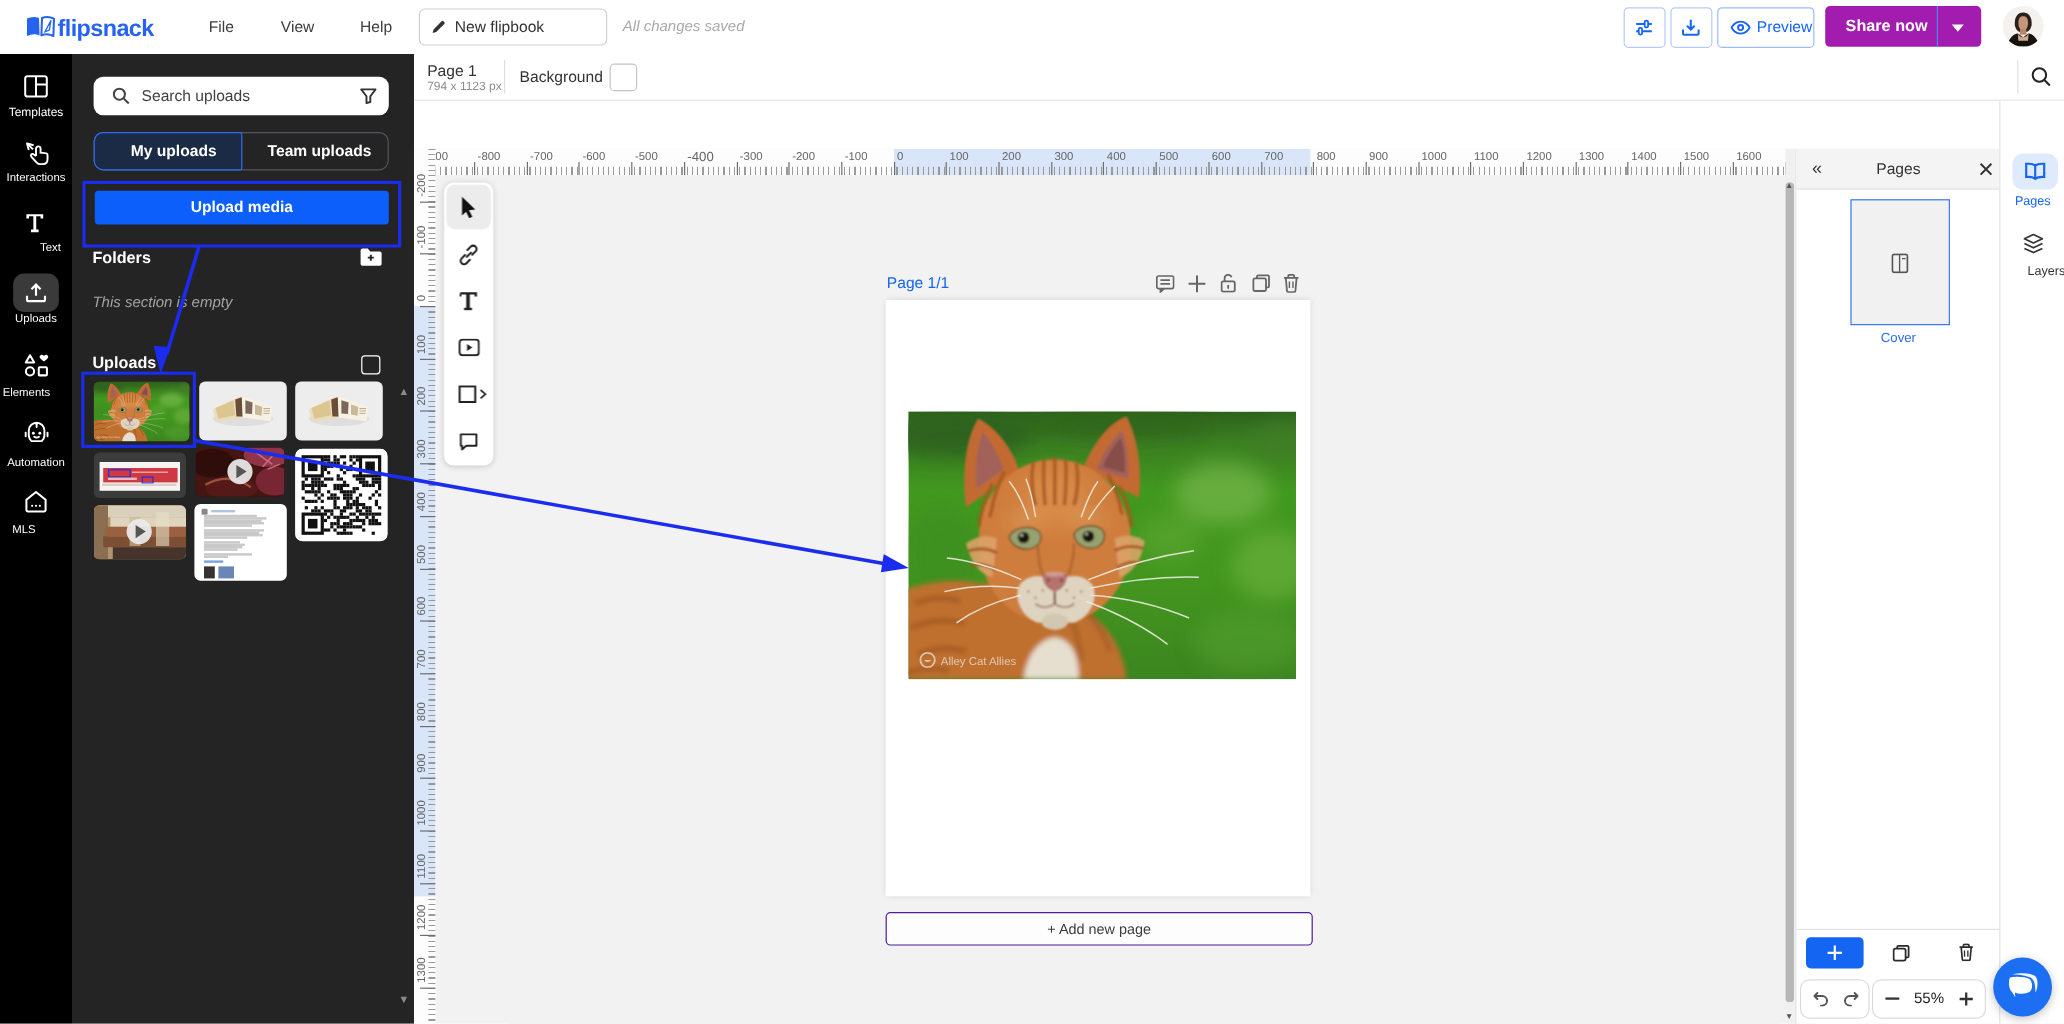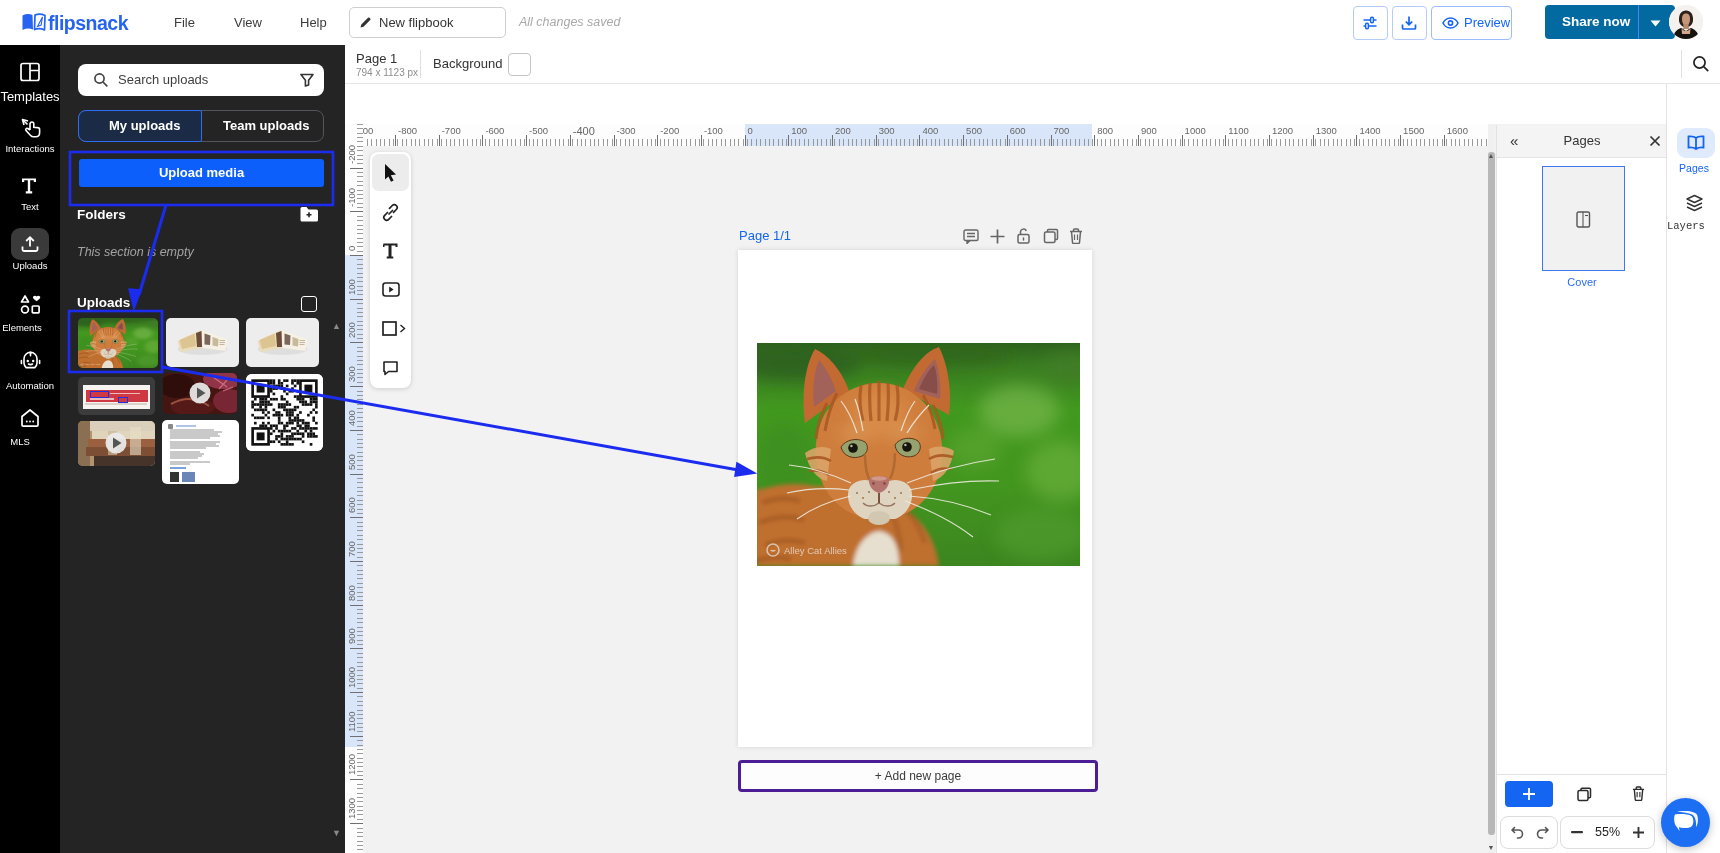--- a/index.html
+++ b/index.html
@@ -41,21 +41,21 @@
   <path d="M1.5 9.5 v3.5 a1 1 0 0 0 1 1 h11 a1 1 0 0 0 1-1 v-3.5"></path>
  </svg>
 </div>
 <div class="ab" style="left:1431px;top:6px;width:79px;height:32px;border:1px solid #9dbbf7;border-radius:4px;background:#fff;">
  <svg class="ab" style="left:10px;top:9px;" width="17" height="14" viewBox="0 0 17 14">
   <path d="M8.5 2 C4.5 2 1.8 5.2 1 7 c0.8 1.8 3.5 5 7.5 5 s6.7-3.2 7.5-5 C15.2 5.2 12.5 2 8.5 2 z" fill="none" stroke="#1565f3" stroke-width="1.6"></path>
   <circle cx="8.5" cy="7" r="2.1" fill="none" stroke="#1565f3" stroke-width="1.6"></circle>
  </svg>
  <span class="ab" style="left:32px;top:8px;font-size:13px;color:#1565f3;font-weight:500;">Preview</span>
 </div>
-<div class="ab" style="left:1521px;top:5px;width:130px;height:34px;border-radius:4px;background:#0369a1;margin-left:24px;">
+<div class="ab" style="left:1521px;top:5px;width:130px;height:34px;border-radius:4px;background:#a21caf;">
  <span class="ab" style="left:17px;top:9px;font-size:13.5px;color:#fff;font-weight:bold;">Share now</span>
  <div class="ab" style="left:93px;top:0;width:1px;height:34px;background:#4886f5;"></div>
  <svg class="ab" style="left:105px;top:15px;" width="11" height="7" viewBox="0 0 11 7">
         <path d="M0.5 0.5 L10.5 0.5 L5.5 6.5 Z" fill="#fff"></path>
       </svg>
 </div>
 <div class="ab" style="left:1669px;top:5px;width:34px;height:34px;border-radius:50%;overflow:hidden;background:#f4f1ee;">
  <svg width="34" height="34" viewBox="0 0 34 34">
   <rect width="34" height="34" fill="#f4f1ee"></rect>
   <path d="M10 16 C9.5 9 12.5 5.5 17 5.5 C21.5 5.5 24.5 9 24 16 C23 20 21 22 17 22 C13 22 11 20 10 16 Z" fill="#2a211c"></path>
@@ -64,31 +64,31 @@
   <path d="M3.5 34 C5 26.5 9 23.5 12.5 23 L17 26 L21.5 23 C25 23.5 29 26.5 30.5 34 Z" fill="#16120e"></path>
   <path d="M12.5 23 C14 27 20 27 21.5 23 L21 29 H13 Z" fill="#d3a88c"></path>
  </svg>
 </div>
 <div class="ab" style="left:0;top:45px;width:60px;height:808px;background:#000;">
 <div class="ab" style="left:11px;top:183px;width:38px;height:32px;background:#3a3a3a;border-radius:9px;"></div>
 <div class="ab" style="left:19px;top:16px;width:24px;height:24px;"><svg x="0" y="0" width="22" height="22" viewBox="0 0 22 22" fill="none" stroke="#fff" stroke-width="1.7">
           <rect x="2" y="2.5" width="18" height="17" rx="2"></rect>
           <path d="M11 2.5 v17 M11 9.5 h9"></path>
         </svg></div>
-<div class="ab" style="left:0;top:44px;width:60px;text-align:center;font-size:13px;color:#fff;">Templates</div>
+<div class="ab" style="left:0;top:44px;width:60px;text-align:center;font-size:10px;color:#fff;">Templates</div>
 <div class="ab" style="left:19px;top:71px;width:24px;height:24px;"><svg width="24" height="24" viewBox="0 0 24 24" fill="none" stroke="#fff" stroke-width="1.6">
           <path d="M5 9 L3.5 3.5 L9 5" stroke-linejoin="round"></path>
           <path d="M4.2 4.2 L8.5 8.5"></path>
           <path d="M11 8 v6 m0 0 l-2.2-1.5 c-1.5-0.8-2.8 1-1.6 2.2 l4.4 4.8 c0.8 0.9 1.8 1.3 3 1.3 h2.2 c2.3 0 3.8-1.6 3.8-4 v-3.4 c0-1.2-0.8-1.8-2-1.8 l-4.6-0.4 M11 8 c0-1.1 0.9-2 1.8-2 c1.1 0 2 0.9 2 2 v3.4" stroke-linejoin="round"></path>
         </svg></div>
 <div class="ab" style="left:0;top:98px;width:60px;text-align:center;font-size:9.5px;color:#fff;">Interactions</div>
 <div class="ab" style="left:19px;top:130px;width:24px;height:24px;"><svg width="20" height="20" viewBox="0 0 20 20">
           <path d="M3 3.5 h14 v3.5 h-2.2 v-1.8 h-3.6 v11 h2 v2.3 h-6.4 v-2.3 h2 v-11 H5.2 v1.8 H3 z" fill="#fff"></path>
         </svg></div>
-<div class="ab" style="left:0;top:156px;width:60px;text-align:center;font-size:9.5px;color:#fff;">Text</div>
+<div class="ab" style="left:12px;top:156px;width:60px;text-align:center;font-size:9.5px;color:#fff;">Text</div>
 <div class="ab" style="left:19px;top:188px;width:24px;height:24px;"><svg width="22" height="22" viewBox="0 0 22 22" fill="none" stroke="#fff" stroke-width="1.8">
           <path d="M11 13.5 V4.5 M7.2 8 L11 4.2 L14.8 8"></path>
           <path d="M3.5 13.5 v3 a1.5 1.5 0 0 0 1.5 1.5 h12 a1.5 1.5 0 0 0 1.5-1.5 v-3"></path>
         </svg></div>
 <div class="ab" style="left:0;top:215px;width:60px;text-align:center;font-size:9.5px;color:#fff;">Uploads</div>
 <div class="ab" style="left:19px;top:248px;width:24px;height:24px;"><svg width="22" height="22" viewBox="0 0 22 22" fill="none" stroke="#fff" stroke-width="1.7">
           <path d="M6 3 L9.5 9 H2.5 z" stroke-linejoin="round"></path>
           <path d="M14.2 3.6 q1.8-1.8 3.4 0 q1.8-1.8 3.4 0 q1.2 1.4-3.4 4.6 q-4.6-3.2-3.4-4.6z" fill="#fff" stroke="none"></path>
           <circle cx="6" cy="16.5" r="3.4"></circle>
           <rect x="13.3" y="13" width="6.8" height="6.8" rx="0.8"></rect>
@@ -711,21 +711,21 @@
     </svg>
 <svg class="ab" style="left:1069px;top:228px;" width="14" height="16" viewBox="0 0 14 16" fill="none" stroke="#666" stroke-width="1.5">
       <path d="M1 3.5 h12 M4.5 3.5 V2 a1 1 0 0 1 1-1 h3 a1 1 0 0 1 1 1 v1.5 M2.5 3.5 l1 11 a1 1 0 0 0 1 0.9 h5 a1 1 0 0 0 1-0.9 l1-11"></path>
       <path d="M5.5 6.5 v5.5 M8.5 6.5 v5.5" stroke-width="1.2"></path>
     </svg>
 
 <div class="ab" style="left:738px;top:250px;width:354px;height:497px;background:#fff;box-shadow:0 0 5px rgba(0,0,0,0.12);"></div>
 <svg class="ab" style="left:757px;top:343px;" width="323" height="223" viewBox="0 0 323 223">
       <use href="#catpic"></use>
     </svg>
-<div class="ab" style="left:738px;top:760px;width:354px;height:26px;background:#fdfdfd;border:3px solid #4c1d95;border-radius:4px;text-align:center;">
+<div class="ab" style="left:738px;top:760px;width:354px;height:26px;background:#fdfdfd;border:1px solid #4c1d95;border-radius:4px;text-align:center;">
  <span style="font-size:12px;color:#3c3c3c;line-height:26px;">+ Add new page</span>
 </div>
 
 <div class="ab" style="left:1488px;top:124px;width:7px;height:729px;background:#f0f0f0;"></div>
 <div class="ab" style="left:1488px;top:152px;width:7px;height:683px;background:#b7b7b7;border-radius:3px;"></div>
 <div class="ab" style="left:1486px;top:152px;width:10px;font-size:7px;color:#555;text-align:center;">▲</div>
 <div class="ab" style="left:1486px;top:844px;width:10px;font-size:7px;color:#555;text-align:center;">▼</div>
 
 <div class="ab" style="left:1496px;top:125px;width:170px;height:728px;background:#fff;border-left:1px solid #e2e2e2;">
  <div class="ab" style="left:0;top:0;width:170px;height:32px;background:#f4f4f4;border-bottom:1px solid #e3e3e3;">
@@ -781,21 +781,21 @@
   <svg class="ab" style="left:10px;top:7px;" width="18" height="16" viewBox="0 0 18 16" fill="none" stroke="#1565f3" stroke-width="1.8">
           <path d="M9 3 C7.5 1.6 5.5 1.2 1.5 1.5 V12.5 C5.5 12.2 7.5 12.8 9 14 C10.5 12.8 12.5 12.2 16.5 12.5 V1.5 C12.5 1.2 10.5 1.6 9 3 Z M9 3 v11"></path>
         </svg>
  </div>
  <div class="ab" style="left:0;top:78px;width:54px;text-align:center;font-size:10.5px;color:#1565f3;">Pages</div>
  <svg class="ab" style="left:19px;top:110px;" width="17" height="18" viewBox="0 0 17 18" fill="none" stroke="#333" stroke-width="1.4">
         <path d="M8.5 1.5 L16 5 L8.5 8.5 L1 5 Z" stroke-linejoin="round"></path>
         <path d="M1 9 L8.5 12.5 L16 9" stroke-linejoin="round"></path>
         <path d="M1 13 L8.5 16.5 L16 13" stroke-linejoin="round"></path>
       </svg>
- <div class="ab" style="left:0;top:136px;width:54px;text-align:left;font-size:10.5px;color:#333;font-family:Liberation Mono, monospace;">Layers</div>
+ <div class="ab" style="left:0;top:136px;width:54px;text-align:right;font-size:10.5px;color:#333;">Layers</div>
 </div>
 
 <div class="ab" style="left:1661px;top:798px;width:49px;height:49px;border-radius:50%;background:#1c6ff2;box-shadow:0 2px 8px rgba(0,0,0,0.25);">
  <svg class="ab" style="left:12px;top:13px;" width="26" height="25" viewBox="0 0 26 25">
   <path d="M4 1 C13 -1.5 21 0.5 23.5 3 C25.5 5 25.5 13 23 16 C23.5 10 22 5 19 3.5 C14 1.5 8 1 4 1 Z" fill="#fff" opacity="0.95"></path>
   <path d="M2 3.5 C7.5 2.5 15 3 18.5 5 C21 7 21 13.5 18.5 15.5 C15.5 17.5 9 17.5 6 16 L6.5 20 L3.5 15.5 C1 13 0.5 6.5 2 3.5 Z" fill="#fff"></path>
  </svg>
 </div>
 
 <svg class="ab" style="left:0;top:0;pointer-events:none;" width="1720" height="853" viewBox="0 0 1720 853">

